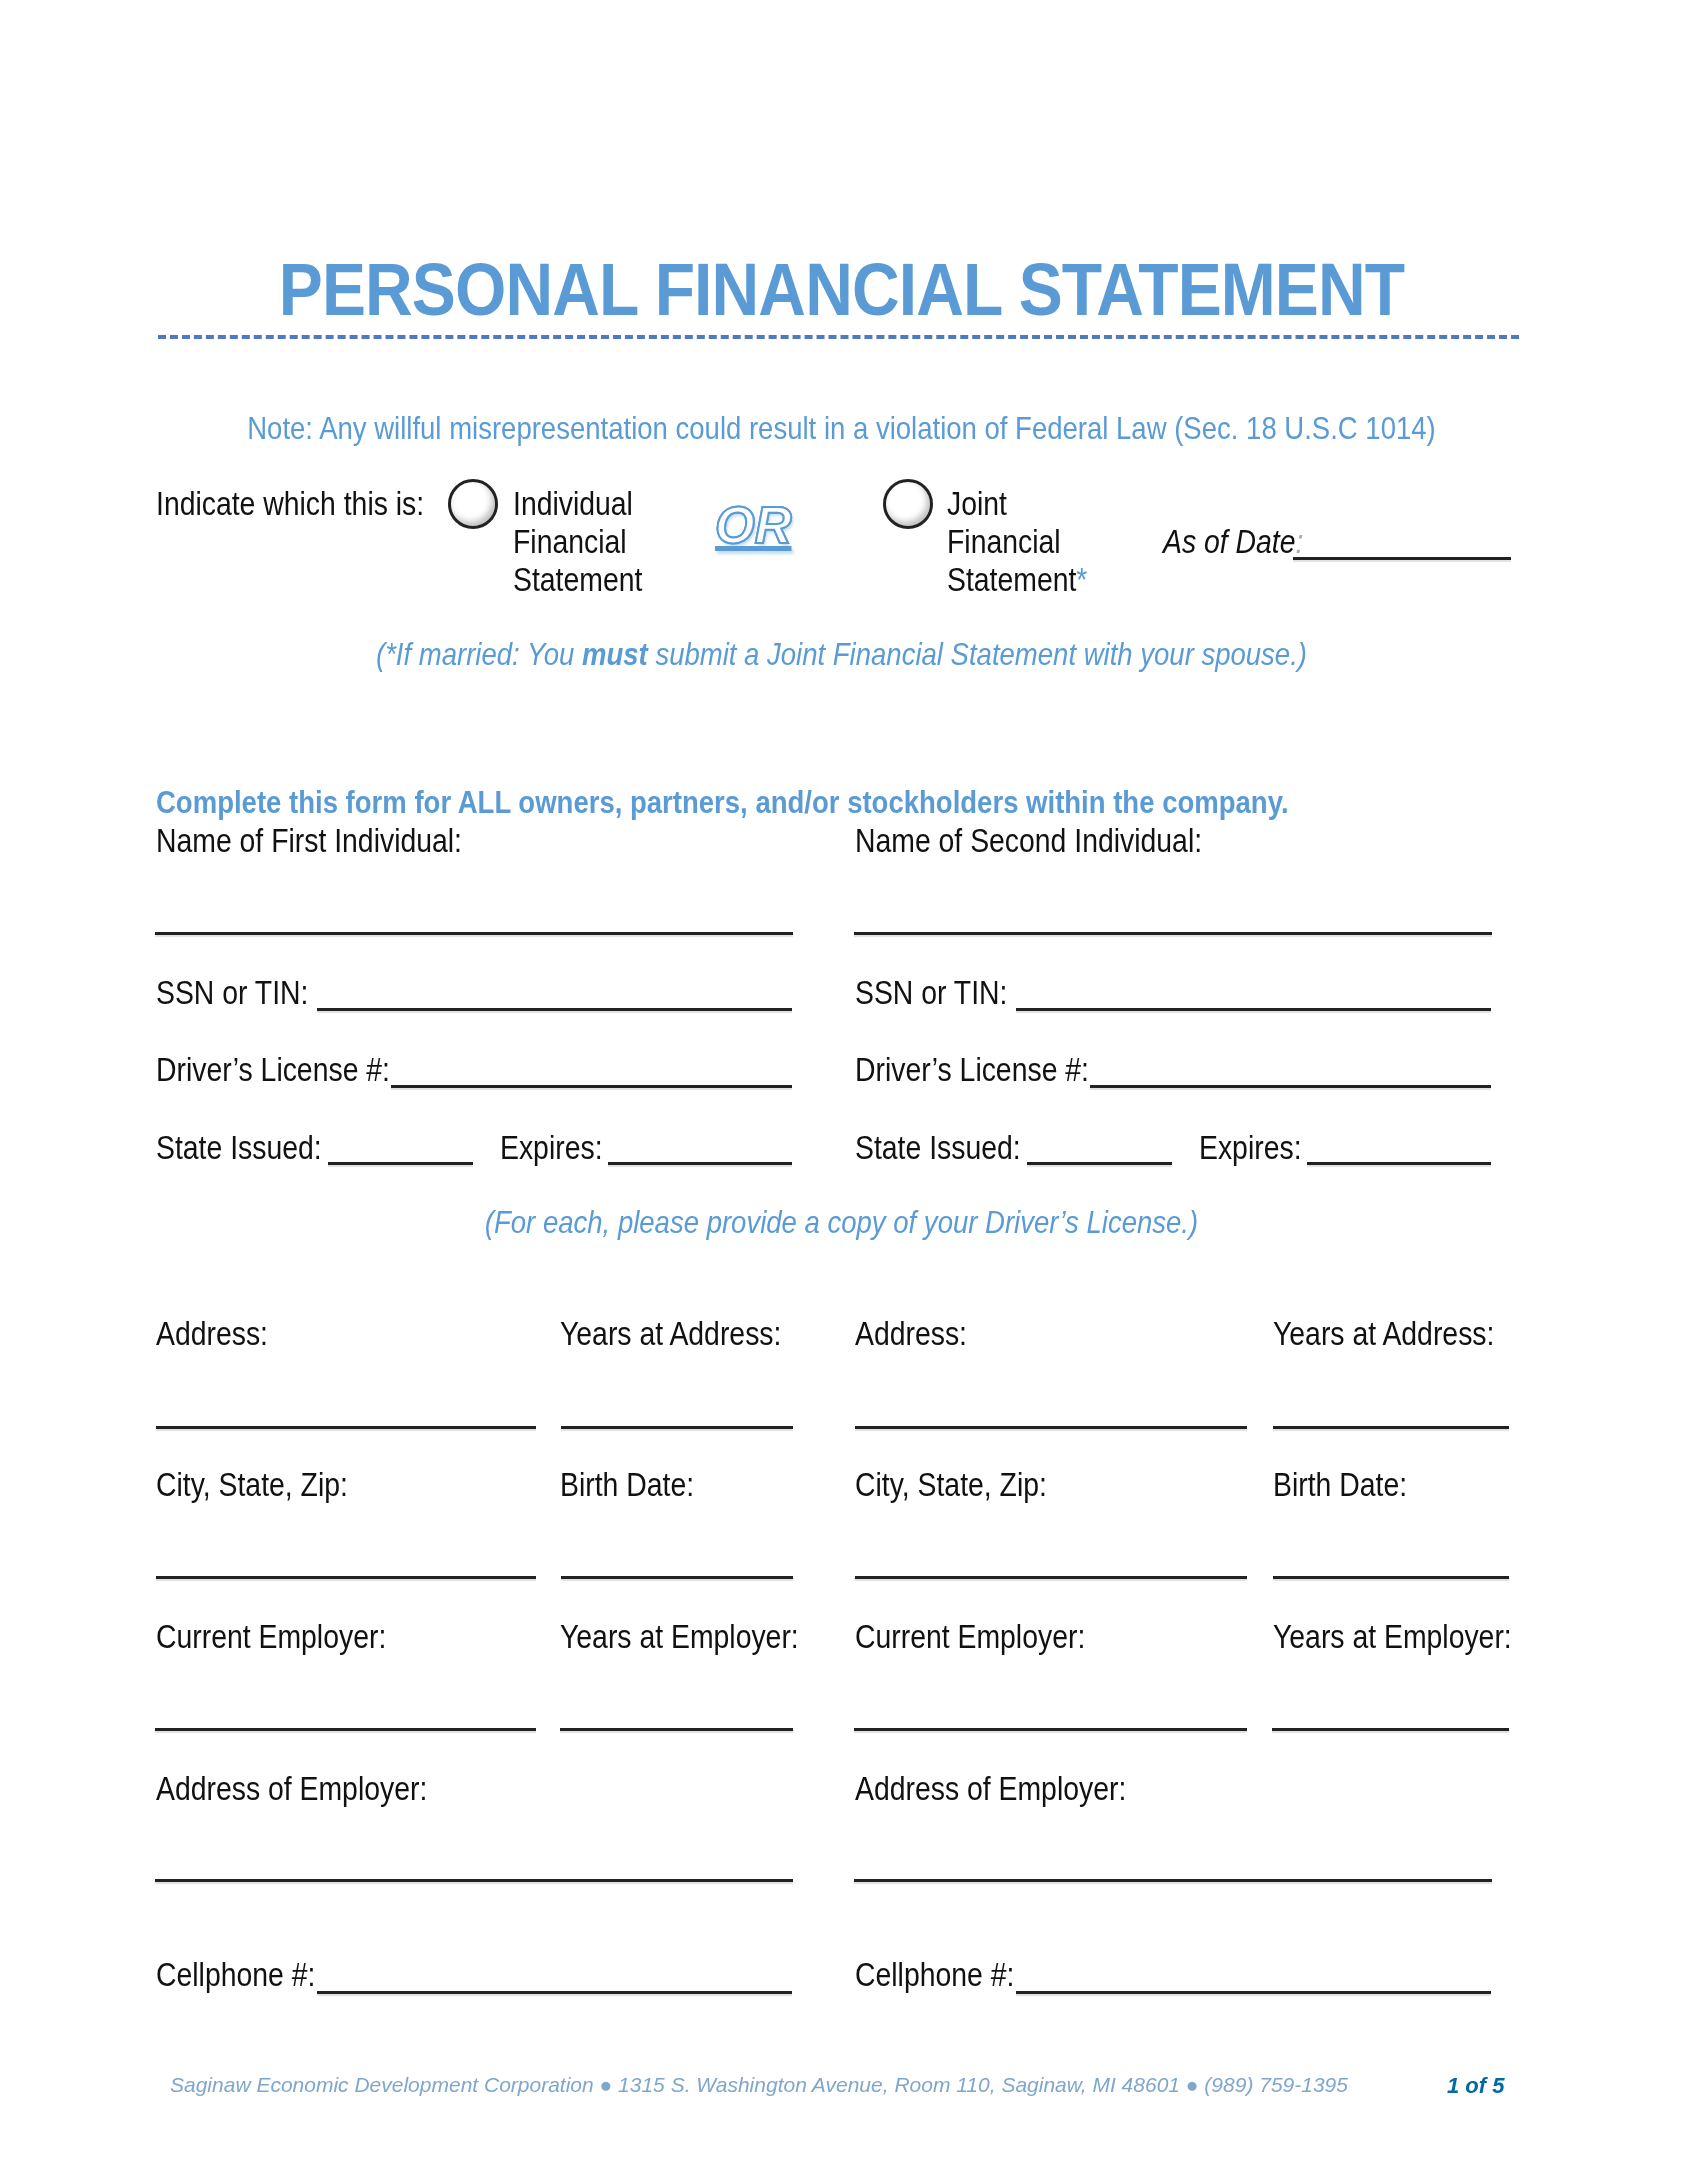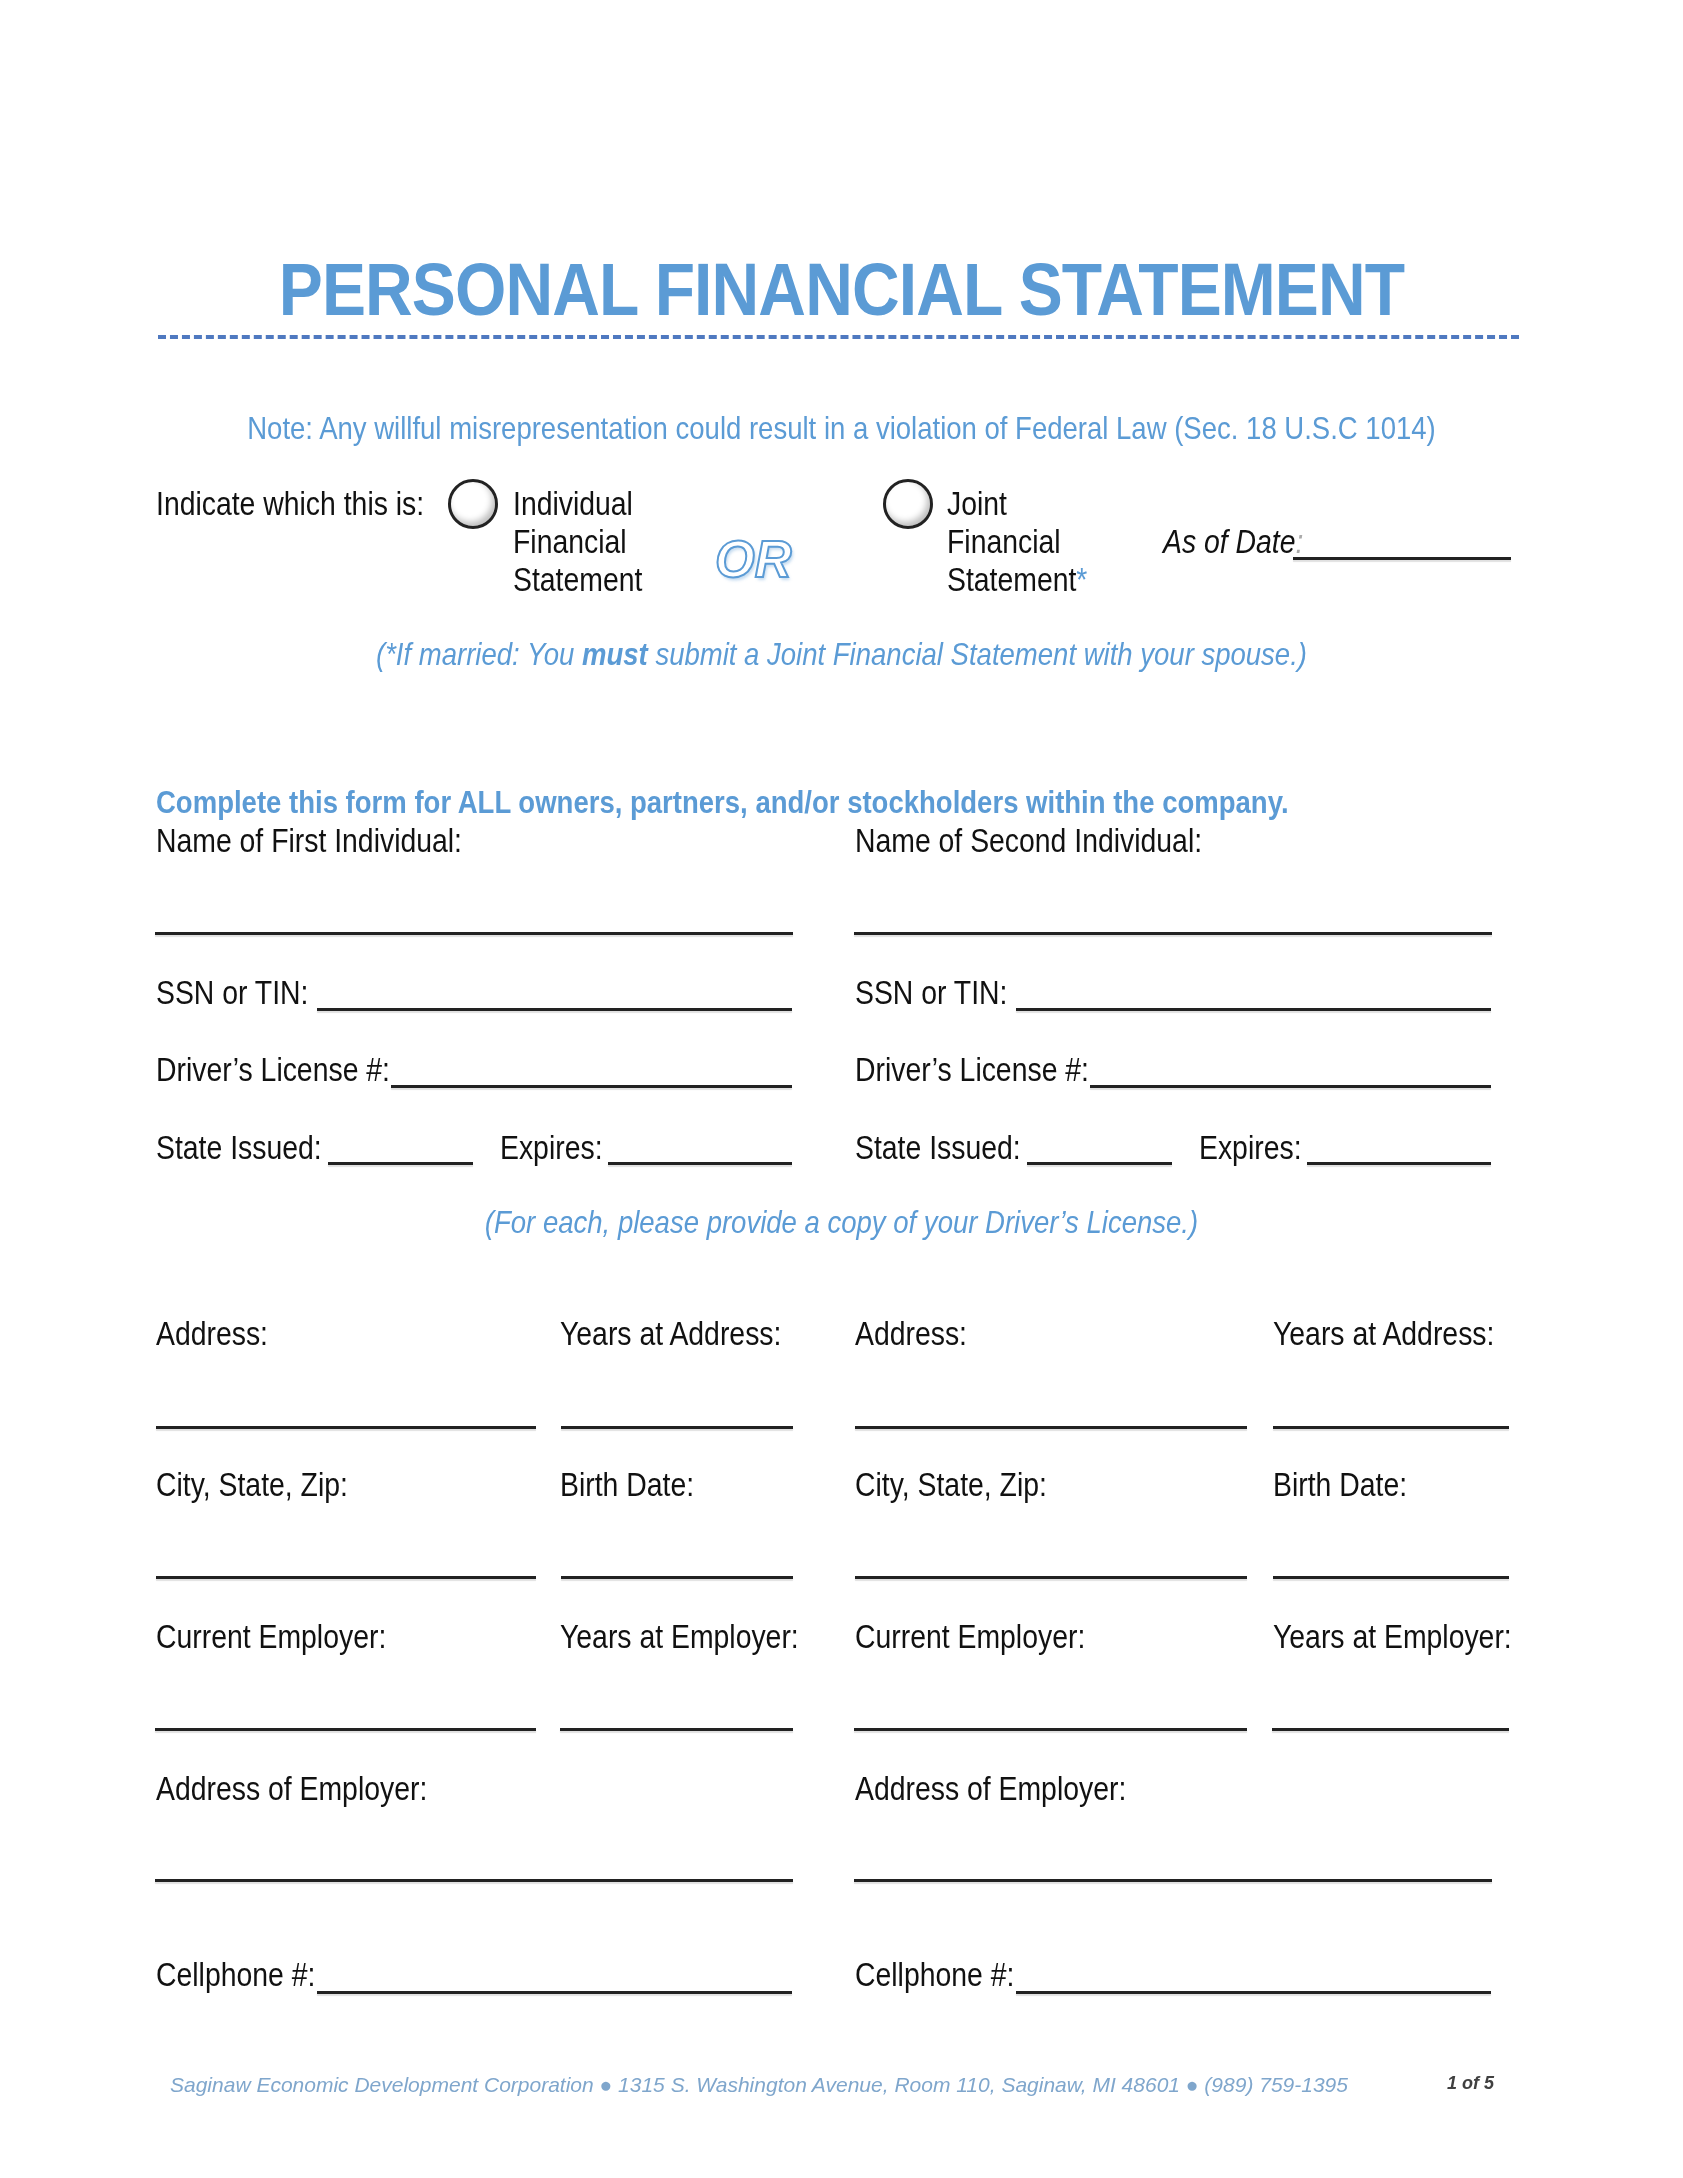--- a/index.html
+++ b/index.html
@@ -19,39 +19,39 @@
         -webkit-text-stroke:2px #5b9bd5; text-shadow:2px 3px 3px rgba(91,155,213,0.35); }
   .blue { color:#5b9bd5; }
   .married { left:0; width:1683px; top:636px; text-align:center; font-size:32px; font-style:italic; color:#5b9bd5;
              transform:scaleX(0.86); transform-origin:center; }
   .complete { left:156px; top:784px; font-size:32px; font-weight:bold; color:#5b9bd5;
               transform:scaleX(0.86); transform-origin:left top; white-space:nowrap; }
   .line { height:0; border-top:3px solid #222; box-shadow:0 2px 1px rgba(0,0,0,0.12); }
   .dlnote { left:0; width:1683px; top:1204px; text-align:center; font-size:32px; font-style:italic; color:#5b9bd5;
             transform:scaleX(0.86); transform-origin:center; }
   .footer { left:170px; top:2073px; font-size:21px; font-style:italic; color:#7fa6cc; white-space:nowrap; }
-  .pagenum { left:1447px; top:2073px; font-size:18px; font-style:italic; font-weight:bold; color:#404040; }
+  .pagenum { left:1447px; top:2073px; font-size:22px; font-style:italic; font-weight:bold; color:#0369a1; }
 </style>
 </head>
 <body>
 
 <div class="abs title">PERSONAL FINANCIAL STATEMENT</div>
 <div class="abs dash"></div>
 <div class="abs note">Note: Any willful misrepresentation could result in a violation of Federal Law (Sec. 18 U.S.C 1014)</div>
 
 <div class="abs lbl" style="left:156px; top:485px;">Indicate which this is:</div>
 
 <div class="abs radio" style="left:448px; top:479px;"></div>
 <div class="abs stack" style="left:513px; top:485px;">
   <div>Individual</div>
   <div>Financial</div>
   <div>Statement</div>
 </div>
 
-<div class="abs or" style="left:715px; top:530px;">OR</div>
+<div class="abs or" style="left:715px; top:496px;text-decoration:underline;">OR</div>
 
 <div class="abs radio" style="left:883px; top:479px;"></div>
 <div class="abs stack" style="left:947px; top:485px;">
   <div>Joint</div>
   <div>Financial</div>
   <div><span>Statement</span><span class="blue">*</span></div>
 </div>
 
 <div class="abs lbl" style="left:1163px; top:523px; font-style:italic;">
   <span>As of Date</span><span style="color:#aaa;">:</span>

